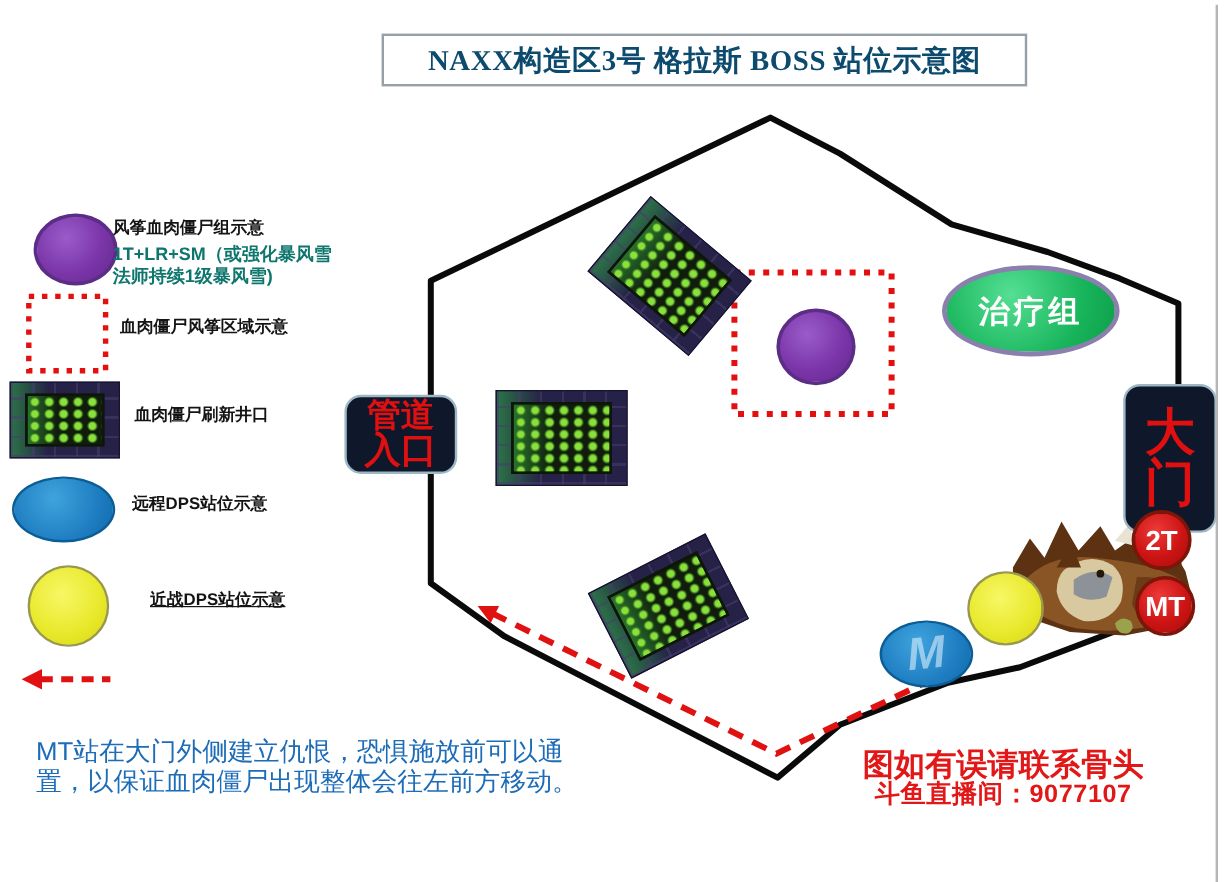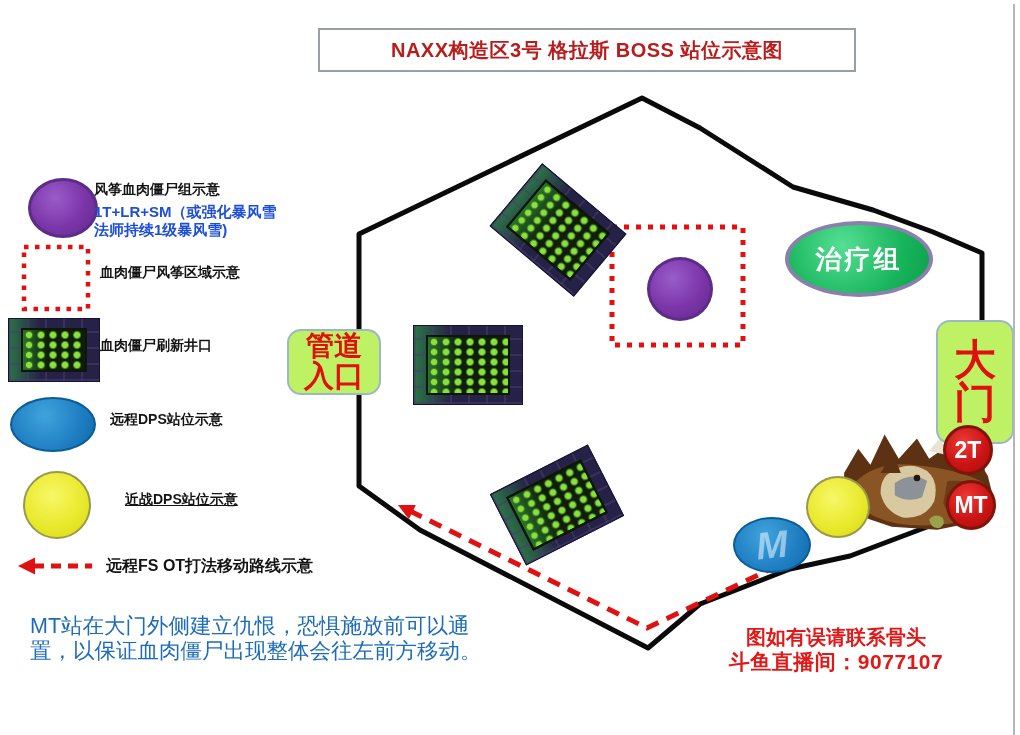--- a/index.html
+++ b/index.html
@@ -3,25 +3,25 @@
 <meta charset="utf-8">
 <style>
   html,body{margin:0;padding:0;background:#ffffff;}
   .stage{position:relative;width:1020px;height:735px;background:#ffffff;overflow:hidden;
          font-family:"Liberation Sans","DejaVu Sans",sans-serif;}
   .abs{position:absolute;}
 
   
   .title-box{left:318px;top:28px;width:534px;height:40px;border:2px solid #96a0a6;
              background:#fff;display:flex;align-items:center;justify-content:center;z-index:6;}
-  .title-text{font-size:20px;font-weight:bold;color:#b91c1c;letter-spacing:0.5px;white-space:nowrap;}
+  .title-text{font-size:24px;font-weight:bold;color:#0c4a6e;letter-spacing:0.5px;white-space:nowrap;font-family:Liberation Serif, serif;}
 
   
   .leg-label{font-weight:bold;color:#141414;font-size:14px;white-space:nowrap;z-index:5;}
-  .leg-sub{font-weight:bold;color:#1d4ed8;font-size:15px;white-space:nowrap;z-index:5;}
+  .leg-sub{font-weight:bold;color:#0f766e;font-size:15px;white-space:nowrap;z-index:5;}
   .purple-ellipse{background:radial-gradient(circle at 38% 32%, #9a5cc9, #7b35a8 55%, #63298f);
                   border:3px solid #5b2d87;border-radius:50%;}
   .blue-ellipse{background:radial-gradient(circle at 40% 32%, #3fa4dd, #1f7ec2 60%, #0e6aa8);
                 border:2px solid #0b5d96;border-radius:50%;}
   .yellow-circle{background:radial-gradient(circle at 42% 35%, #f7f766, #e8e82a 60%, #d6d614);
                  border:2px solid #99994d;border-radius:50%;}
   .green-ellipse{background:radial-gradient(circle at 38% 30%, #55df94, #17b45a 62%, #0d9e4a);
                  border:4px solid #8b7fae;border-radius:50%;display:flex;align-items:center;justify-content:center;}
 
   
@@ -32,37 +32,37 @@
            #262147;
          border:1px solid #161330;box-sizing:border-box;padding:9px 12px;z-index:2;}
   .grate-inner{width:100%;height:100%;box-sizing:border-box;border:2px solid #0d1607;
          background:
            radial-gradient(circle, #8ae03c 0 2.6px, #3f7d1d 3.6px, rgba(0,0,0,0) 4.6px),
            linear-gradient(90deg, rgba(60,200,80,.5), rgba(0,0,0,0) 40%),
            #101c0c;
          background-size:12px 10px,100% 100%,100% 100%;}
 
   
-  .cyan-box{background:#bef264;border:2px solid #9db8c4;border-radius:14px;
+  .cyan-box{background:#0f172a;border:2px solid #9db8c4;border-radius:14px;
             display:flex;flex-direction:column;align-items:center;justify-content:center;z-index:6;}
   .red-cjk{color:#e01010;font-weight:bold;line-height:1.02;white-space:nowrap;}
   .tank-circle{border-radius:50%;background:radial-gradient(circle at 40% 32%, #ef3a3a, #cc1414 55%, #a80d0d);
                border:3px solid #7d1508;display:flex;align-items:center;justify-content:center;
                color:#ffffff;font-weight:bold;font-size:23px;z-index:8;}
   .healer-text{color:#ffffff;font-weight:bold;font-size:26px;letter-spacing:3px;
                font-family:"DejaVu Serif","Liberation Serif",serif;}
   .watermark-m{color:rgba(235,245,255,.55);font-weight:bold;font-style:italic;font-size:38px;
                transform:rotate(-6deg);}
 
   
   .note-blue{left:30px;top:614px;width:440px;z-index:5;}
   .note-blue div{color:#1c6cb8;font-weight:normal;font-size:21.5px;line-height:24.5px;white-space:nowrap;}
   .contact{left:698px;top:625px;width:276px;text-align:center;z-index:5;}
   .contact div{color:#e21717;font-weight:bold;}
-  .contact .c1{font-size:20px;line-height:24px;}
+  .contact .c1{font-size:26px;line-height:24px;}
   .contact .c2{font-size:21px;line-height:26px;letter-spacing:0.5px;}
 
   .edge-line{left:1013px;top:4px;width:2px;height:731px;background:#b6b6b6;z-index:9;}
 </style>
 </head>
 <body>
 
 <div class="stage">
 
   <svg class="abs" style="left:0;top:0;z-index:1;" width="1020" height="735" viewBox="0 0 1020 735">
@@ -88,24 +88,23 @@
   </div>
 
   <div class="abs blue-ellipse" style="left:10px;top:397px;width:82px;height:51px;z-index:3;"></div>
 
   <div class="abs yellow-circle" style="left:23px;top:471px;width:64px;height:64px;z-index:3;"></div>
 
   <div class="abs leg-label" style="left:94px;top:181px;">风筝血肉僵尸组示意</div>
   <div class="abs leg-sub" style="left:94px;top:203px;">1T+LR+SM（或强化暴风雪</div>
   <div class="abs leg-sub" style="left:94px;top:221px;">法师持续1级暴风雪)</div>
   <div class="abs leg-label" style="left:100px;top:264px;">血肉僵尸风筝区域示意</div>
-  <div class="abs leg-label" style="left:100px;top:337px;">血肉僵尸刷新井口</div>
+  <div class="abs leg-label" style="left:112px;top:337px;">血肉僵尸刷新井口</div>
   <div class="abs leg-label" style="left:110px;top:411px;">远程DPS站位示意</div>
   <div class="abs leg-label" style="left:125px;top:491px;text-decoration:underline;">近战DPS站位示意</div>
-  <div class="abs leg-label" style="left:106px;top:556px;font-size:16px;">远程FS OT打法移动路线示意</div>
 
   <div class="abs grate" style="left:503px;top:189px;width:110px;height:82px;transform:rotate(40deg);">
     <div class="grate-inner"></div>
   </div>
   <div class="abs grate" style="left:413px;top:325px;width:110px;height:80px;">
     <div class="grate-inner"></div>
   </div>
   <div class="abs grate" style="left:502px;top:465px;width:110px;height:80px;transform:rotate(-27deg);">
     <div class="grate-inner"></div>
   </div>

